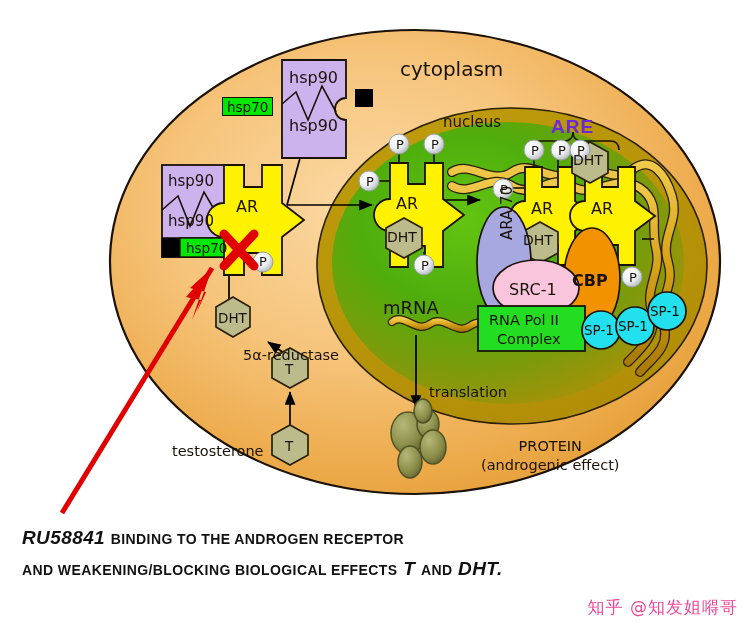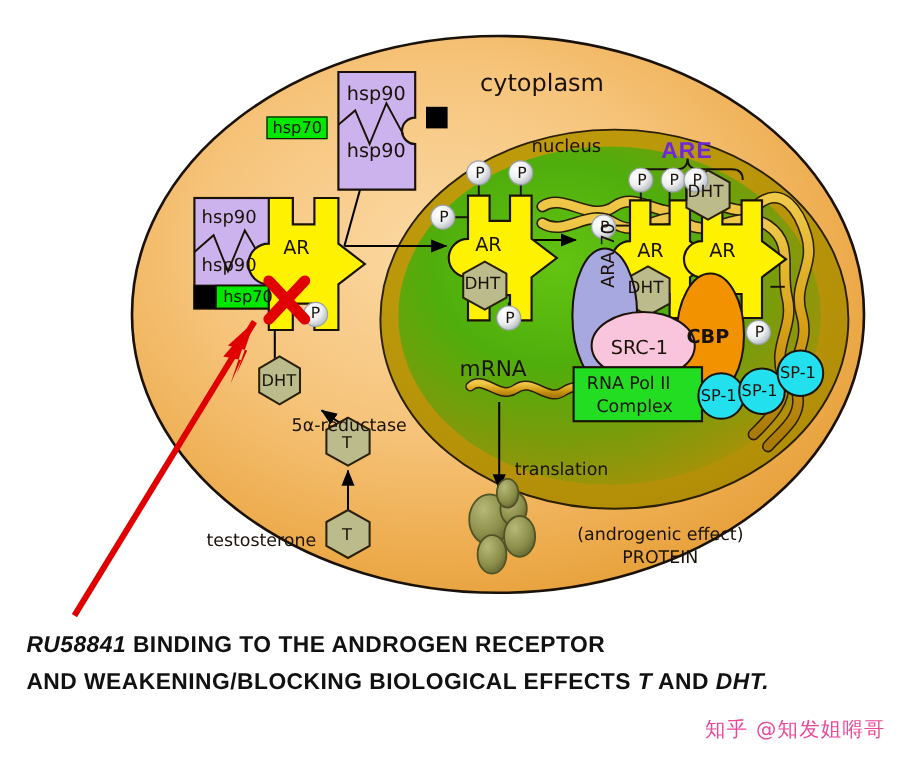--- a/index.html
+++ b/index.html
@@ -5,21 +5,21 @@
   html,body{margin:0;padding:0;background:#fff;}
   body{width:750px;height:635px;position:relative;overflow:hidden;
        font-family:"DejaVu Sans",sans-serif;}
   #stage{position:absolute;left:0;top:0;width:750px;height:635px;}
   svg.layer{position:absolute;left:0;top:0;width:750px;height:635px;overflow:visible;}
   .lbl{position:absolute;white-space:nowrap;color:#1a1208;}
   .caption{position:absolute;left:22px;color:#111;font-family:"Liberation Sans",sans-serif;
            font-weight:bold;letter-spacing:.4px;}
   .cap-line1{top:527px;font-size:19px;}
   .cap-line2{top:558px;font-size:19px;}
-  .cap-sm{font-size:19px;}
+  .cap-sm{font-size:14px;}
   .cap-big{font-size:19px;font-style:italic;}
   .wm{position:absolute;right:12px;top:596px;color:#ec4899;font-size:17px;
       font-family:"DejaVu Sans",sans-serif;letter-spacing:1px;}
   .cytoLbl{left:400px;top:57px;font-size:20px;}
   .nucLbl{left:443px;top:113px;font-size:15px;}
   .areLbl{left:551px;top:116px;font-size:19px;font-weight:bold;color:#6d28d9;
           font-family:"Liberation Sans",sans-serif;letter-spacing:1px;}
   .redLbl{left:243px;top:320px;font-size:14.5px;margin-top:27px;}
   .testoLbl{left:172px;top:443px;font-size:14.5px;}
   .mrnaLbl{left:383px;top:297px;font-size:18px;}
@@ -208,22 +208,22 @@
   </svg>
 
   <div class="lbl cytoLbl">cytoplasm</div>
   <div class="lbl nucLbl">nucleus</div>
   <div class="lbl areLbl">ARE</div>
   <div class="lbl redLbl">5α-reductase</div>
   <div class="lbl testoLbl">testosterone</div>
   <div class="lbl mrnaLbl">mRNA</div>
   <div class="lbl translLbl">translation</div>
   <div class="lbl protLbl">
+    <div>PROTEIN</div>
     <div>(androgenic effect)</div>
-    <div>PROTEIN</div>
   </div>
 
   <div class="lbl" style="left:289px;top:68px;font-size:16px;">hsp90</div>
   <div class="lbl" style="left:289px;top:116px;font-size:16px;">hsp90</div>
   <div class="lbl" style="left:227px;top:100px;font-size:14px;color:#1a1208;">hsp70</div>
   <div style="position:absolute;left:222px;top:97px;width:49px;height:17px;background:#00e800;border:1.4px solid #1a1208;"></div>
   <div class="lbl" style="left:227px;top:99px;font-size:13.5px;z-index:3;">hsp70</div>
 
   <div class="lbl" style="left:168px;top:172px;font-size:15px;">hsp90</div>
   <div class="lbl" style="left:168px;top:212px;font-size:15px;">hsp90</div>

